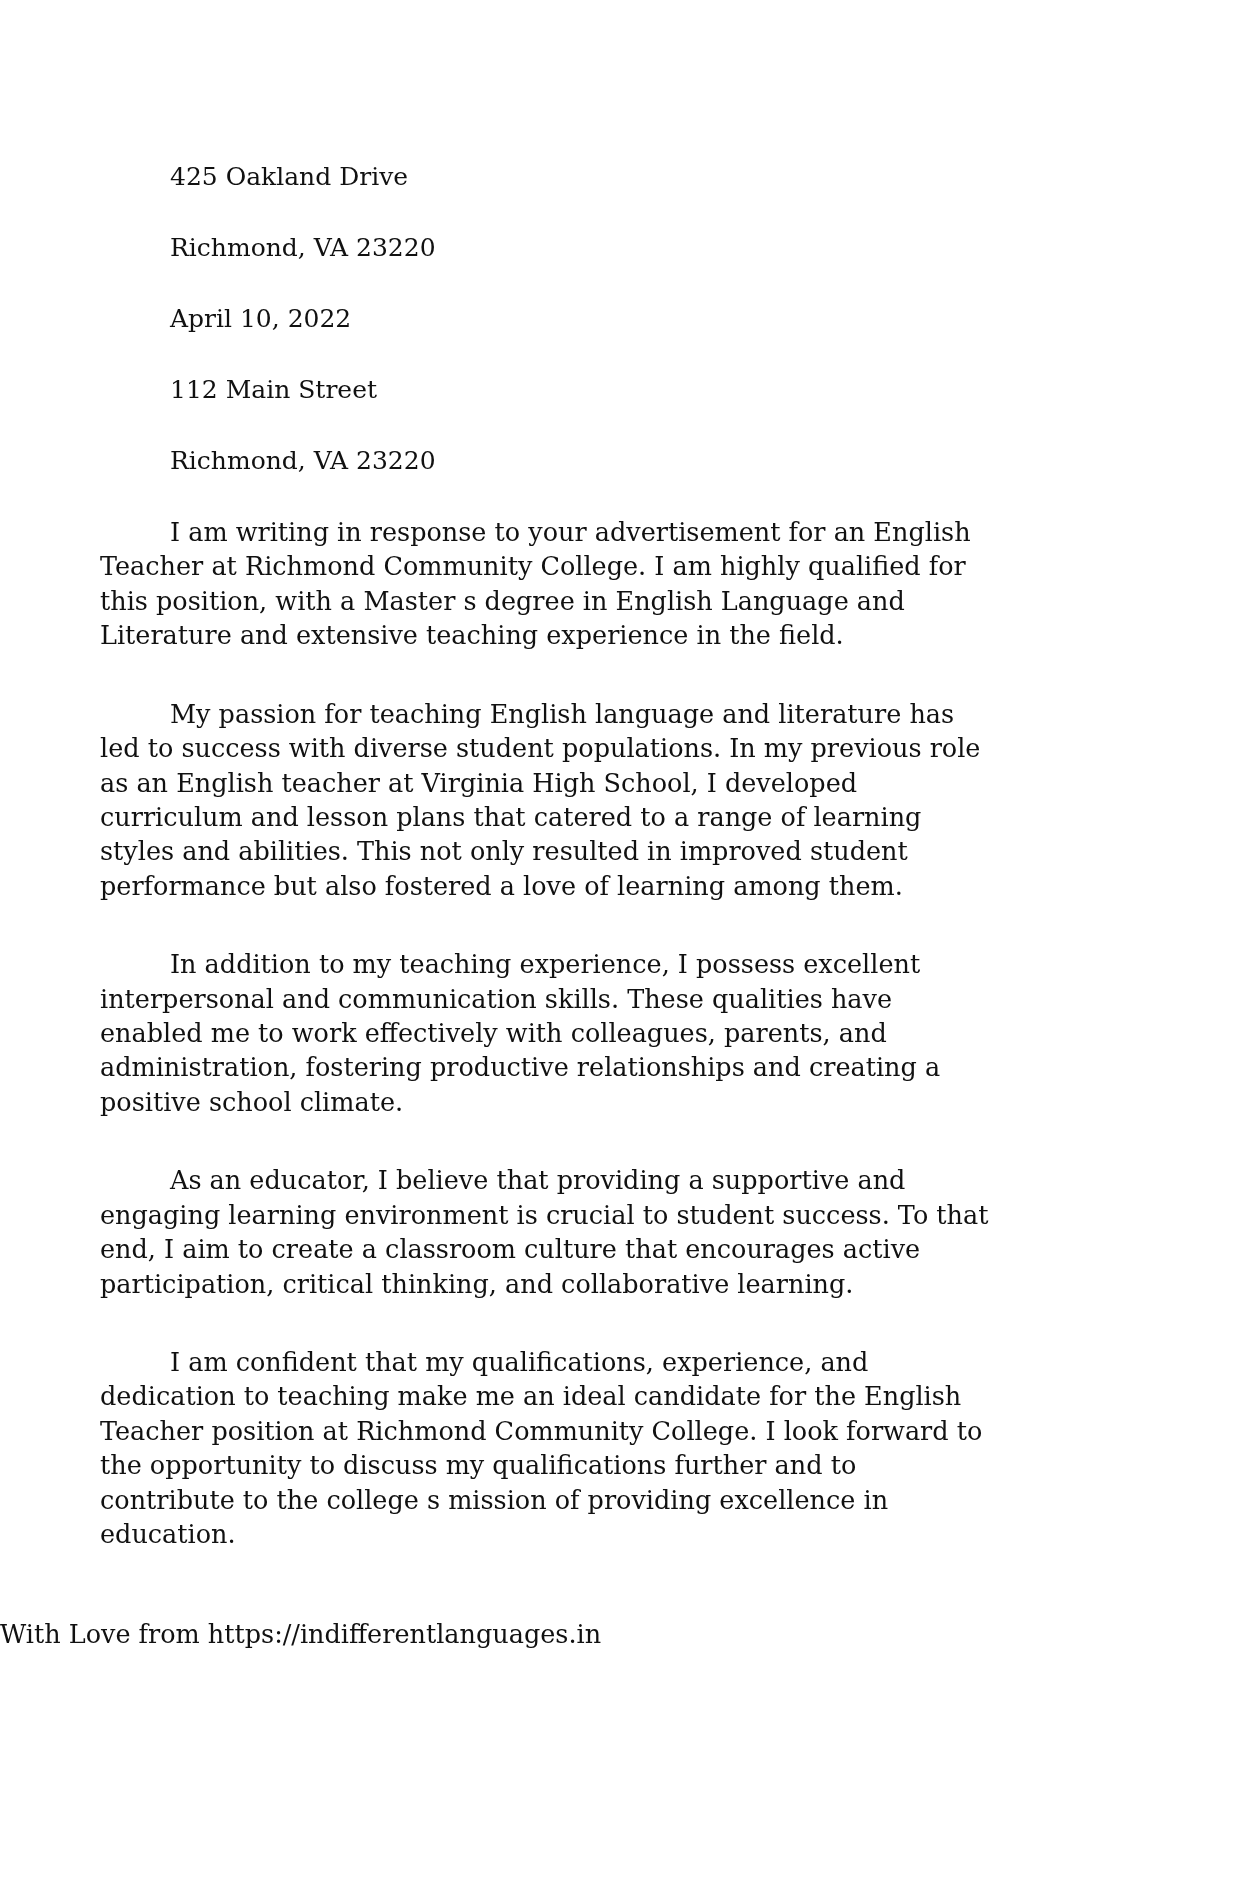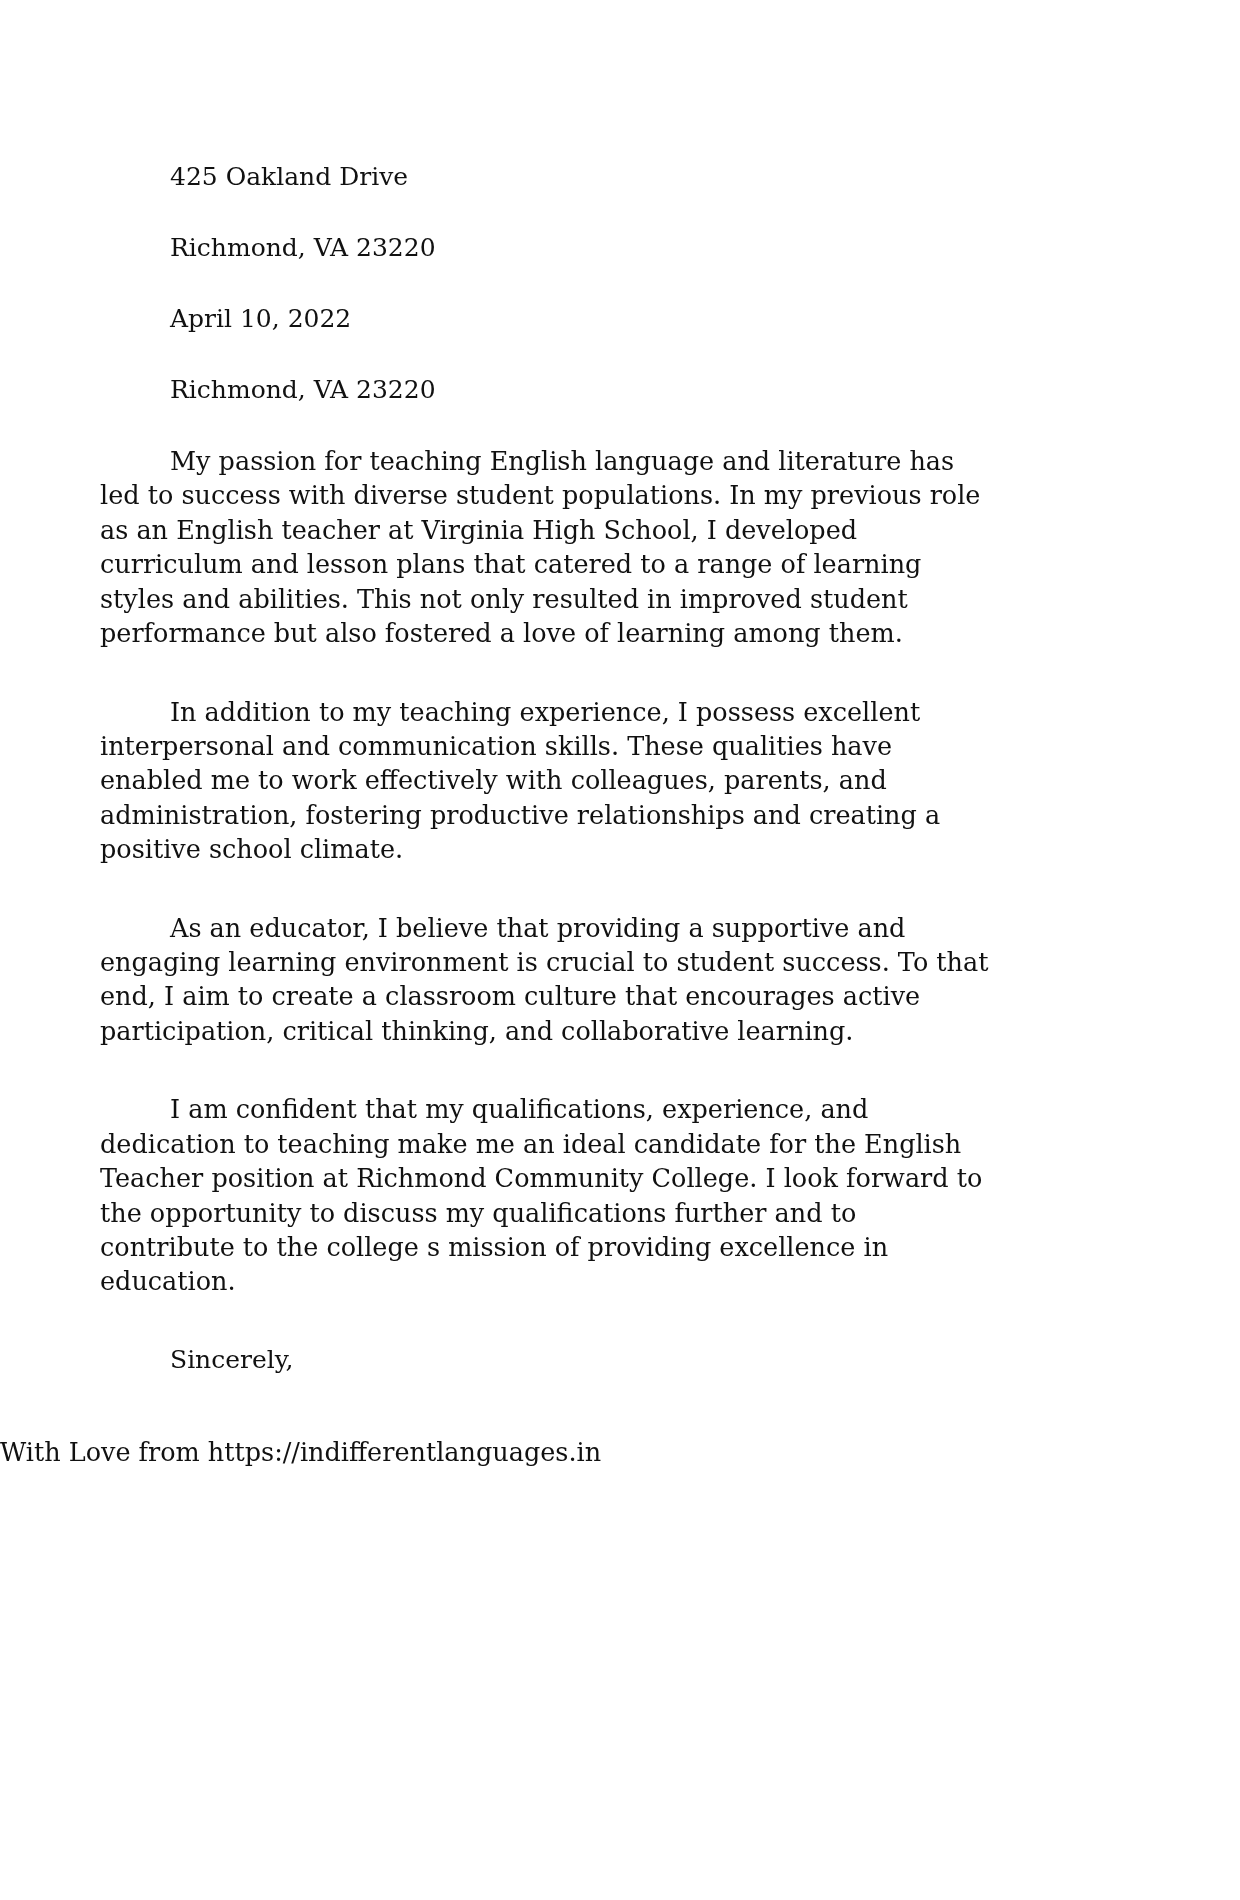--- a/index.html
+++ b/index.html
@@ -69,28 +69,29 @@
 <body>
 
 <div class="page">
   <div class="letter">
 
     <p class="line">425 Oakland Drive</p>
     <p class="line">Richmond, VA 23220</p>
 
     <p class="line">April 10, 2022</p>
 
+    <p class="line">112 Main Street</p>
     <p class="line">Richmond, VA 23220</p>
 
 
+    <p class="para">I am writing in response to your advertisement for an English Teacher at Richmond Community College. I am highly qualified for this position, with a Master s degree in English Language and Literature and extensive teaching experience in the field.</p>
     <p class="para">My passion for teaching English language and literature has led to success with diverse student populations. In my previous role as an English teacher at Virginia High School, I developed curriculum and lesson plans that catered to a range of learning styles and abilities. This not only resulted in improved student performance but also fostered a love of learning among them.</p>
     <p class="para">In addition to my teaching experience, I possess excellent interpersonal and communication skills. These qualities have enabled me to work effectively with colleagues, parents, and administration, fostering productive relationships and creating a positive school climate.</p>
     <p class="para">As an educator, I believe that providing a supportive and engaging learning environment is crucial to student success. To that end, I aim to create a classroom culture that encourages active participation, critical thinking, and collaborative learning.</p>
     <p class="para">I am confident that my qualifications, experience, and dedication to teaching make me an ideal candidate for the English Teacher position at Richmond Community College. I look forward to the opportunity to discuss my qualifications further and to contribute to the college s mission of providing excellence in education.</p>
 
-    <p class="closing">Sincerely,</p>
 
   </div>
 
   <div class="footer">
     <span class="footer-inner">With Love from https://indifferentlanguages.in</span>
   </div>
 </div>
 
 </body></html>

